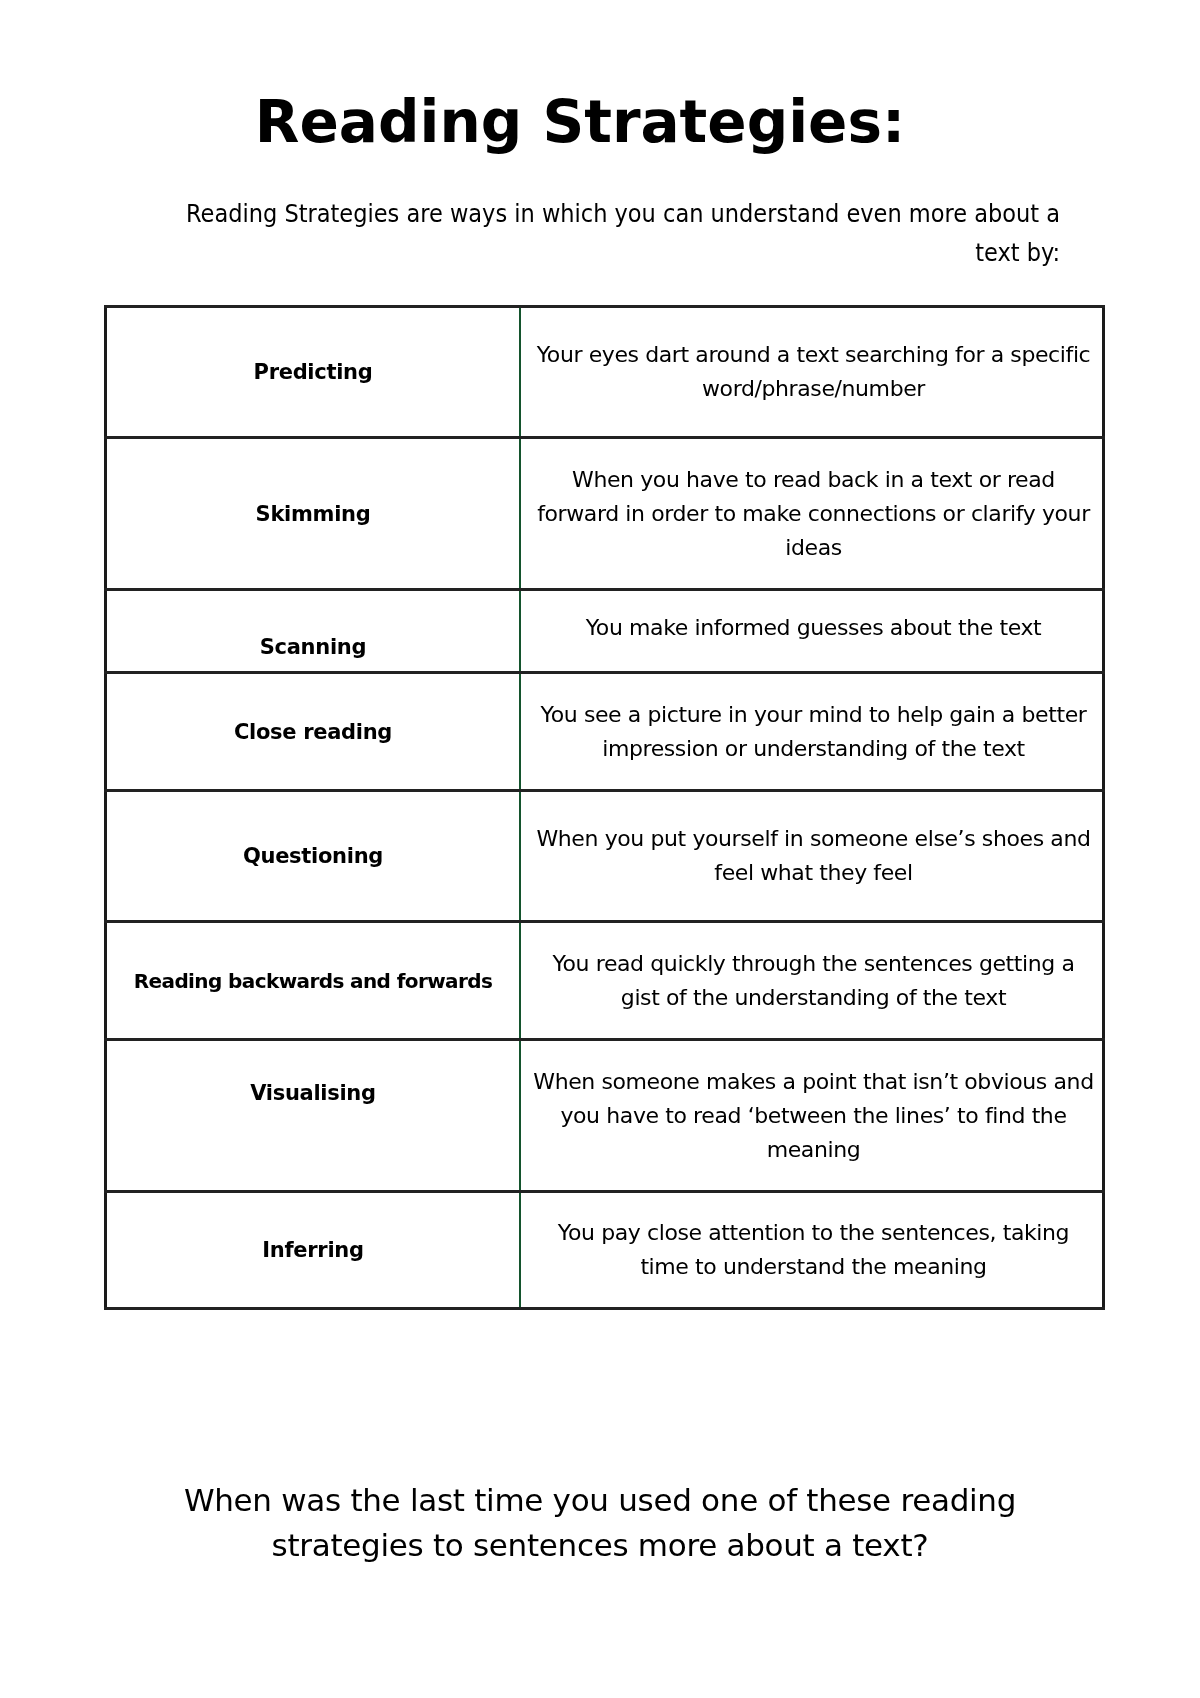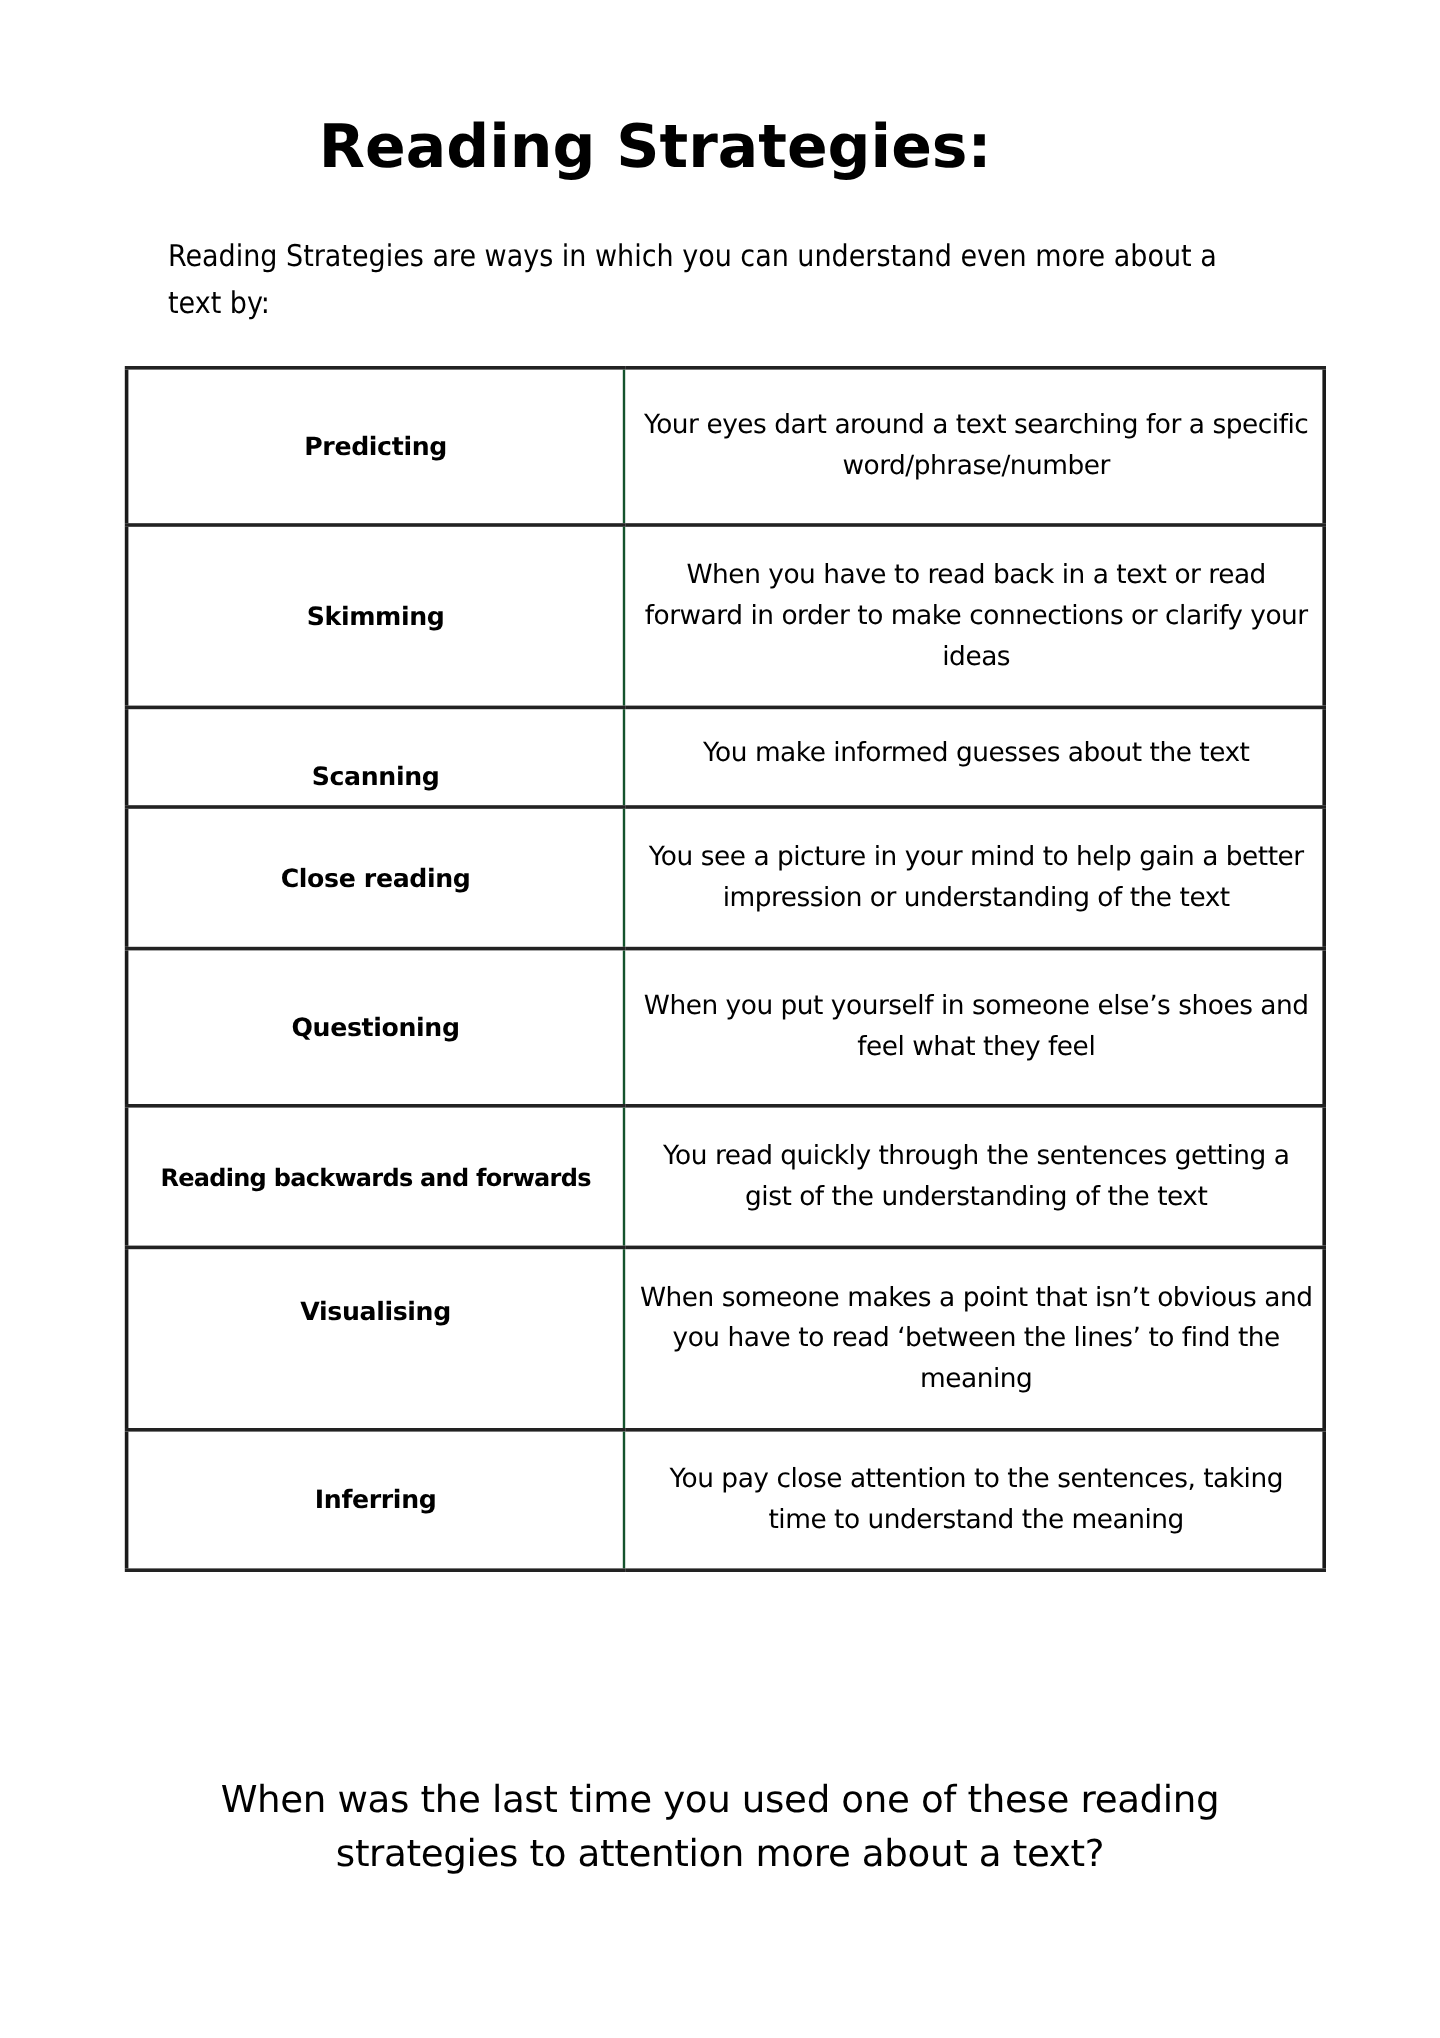--- a/index.html
+++ b/index.html
@@ -14,31 +14,32 @@
       overflow: hidden;
       color: #000000;
       font-family: "DejaVu Sans", sans-serif;
     }
     .title {
       position: absolute;
       left: 0;
       top: 92px;
       width: 1092px;
       text-align: center;
-      font-size: 50px;
+      font-size: 58px;
       font-weight: bold;
       letter-spacing: 0px;
       line-height: 60px;
+      padding-left: 34px;
     }
     .intro {
       position: absolute;
       left: 140px;
       top: 194px;
       width: 920px;
-      text-align: left;
+      text-align: right;
       font-size: 25px;
       line-height: 39px;
       font-family: "DejaVu Sans", sans-serif;
       font-stretch: condensed;
     }
     table.strategies {
       position: absolute;
       left: 104px;
       top: 305px;
       width: 1001px;
@@ -119,13 +120,13 @@
       <td class="term" style="vertical-align:top;padding-top:40px">Visualising</td>
       <td class="definition">When someone makes a point that isn’t obvious and you have to read ‘between the lines’ to find the meaning</td>
     </tr>
     <tr style="height:117px">
       <td class="term">Inferring</td>
       <td class="definition">You pay close attention to the sentences, taking time to understand the meaning</td>
     </tr>
   </tbody>
 </table>
 
-<div class="question">When was the last time you used one of these reading strategies to attention more about a text?</div>
+<div class="question">When was the last time you used one of these reading strategies to sentences more about a text?</div>
 
 </body></html>

